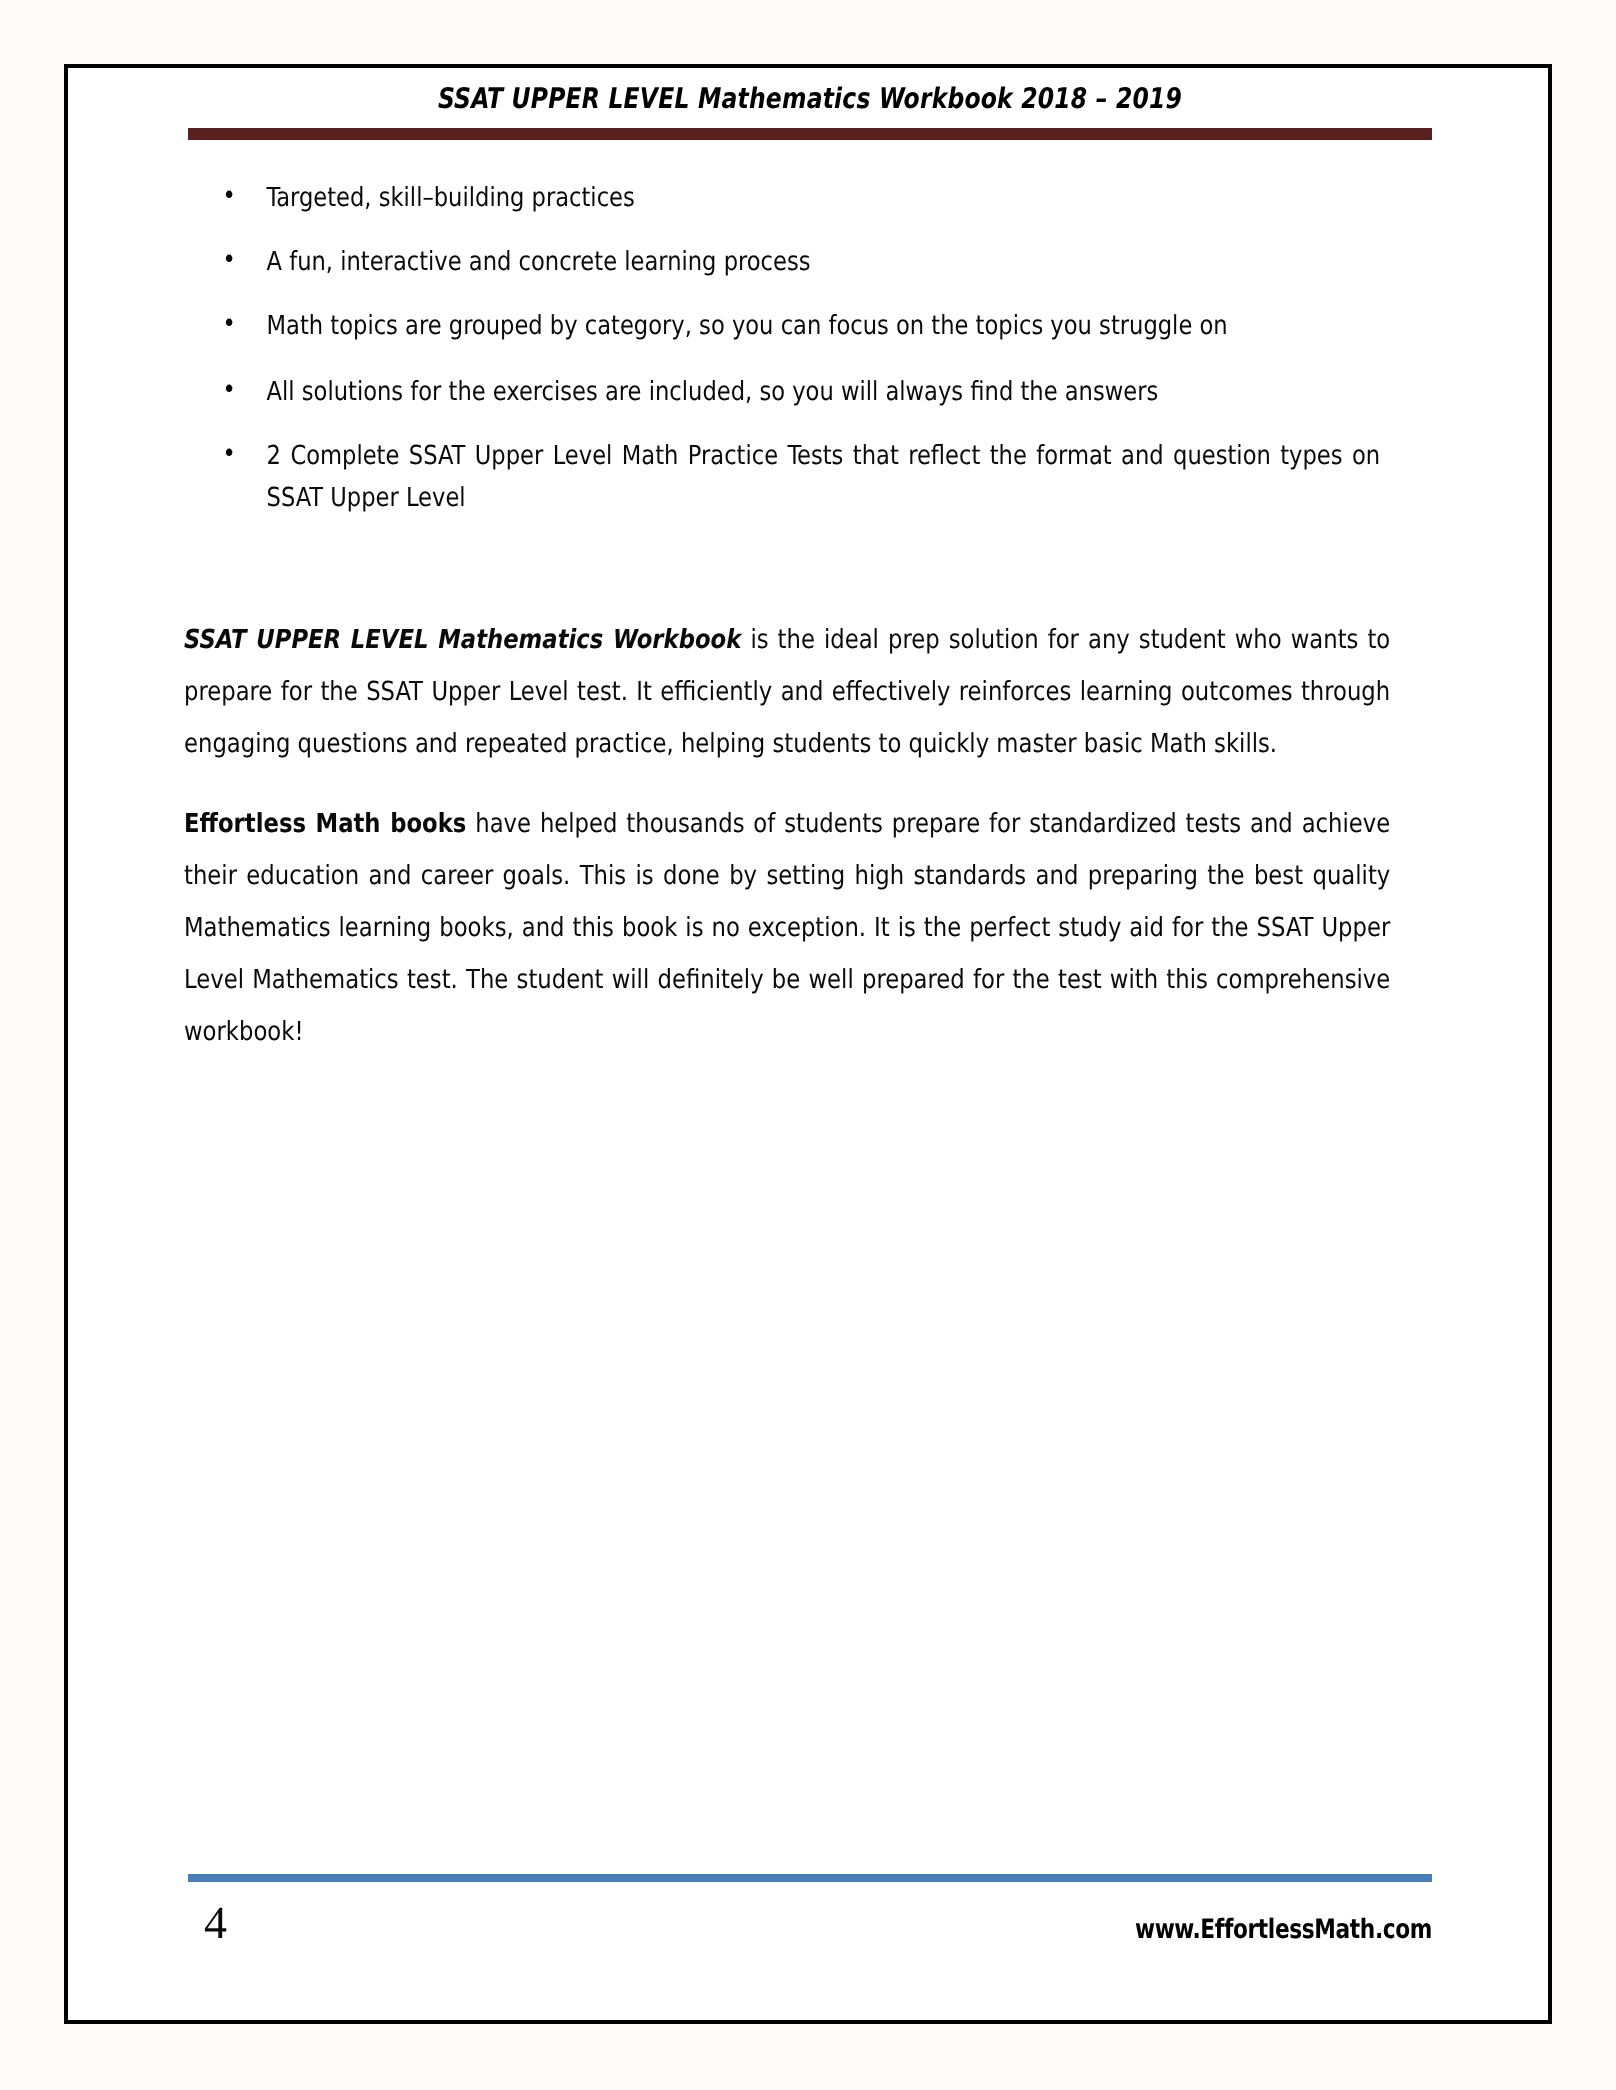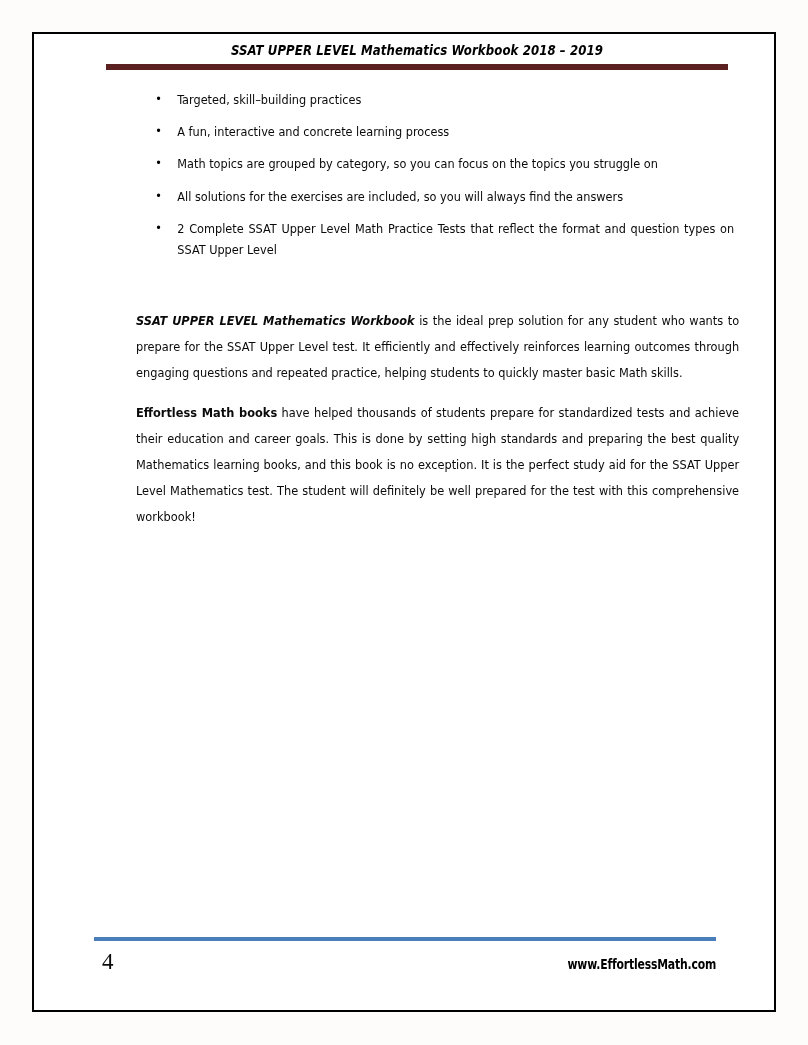--- a/index.html
+++ b/index.html
@@ -30,21 +30,21 @@
 
   .page-inner {
     position: relative;
     width: 100%;
     height: 100%;
   }
 
   
   .doc-header {
     position: absolute;
-    left: 72px;
+    left: 60px;
     top: 8px;
     width: 622px;
   }
   .doc-header-title {
     text-align: center;
     font-family: "DejaVu Sans Condensed", "Liberation Sans Narrow", "Liberation Sans", sans-serif;
     font-weight: bold;
     font-style: italic;
     font-size: 14.2px;
     letter-spacing: 0.1px;
@@ -59,21 +59,20 @@
     background: #5B2121;
     width: 100%;
   }
 
   
   .content {
     position: absolute;
     left: 58px;
     top: 55px;
     width: 625px;
-    margin-left: 44px;
   }
 
   ul.bullet-list {
     list-style: none;
     margin: 0;
     padding: 0;
   }
   ul.bullet-list > li {
     position: relative;
     padding-left: 43px;

